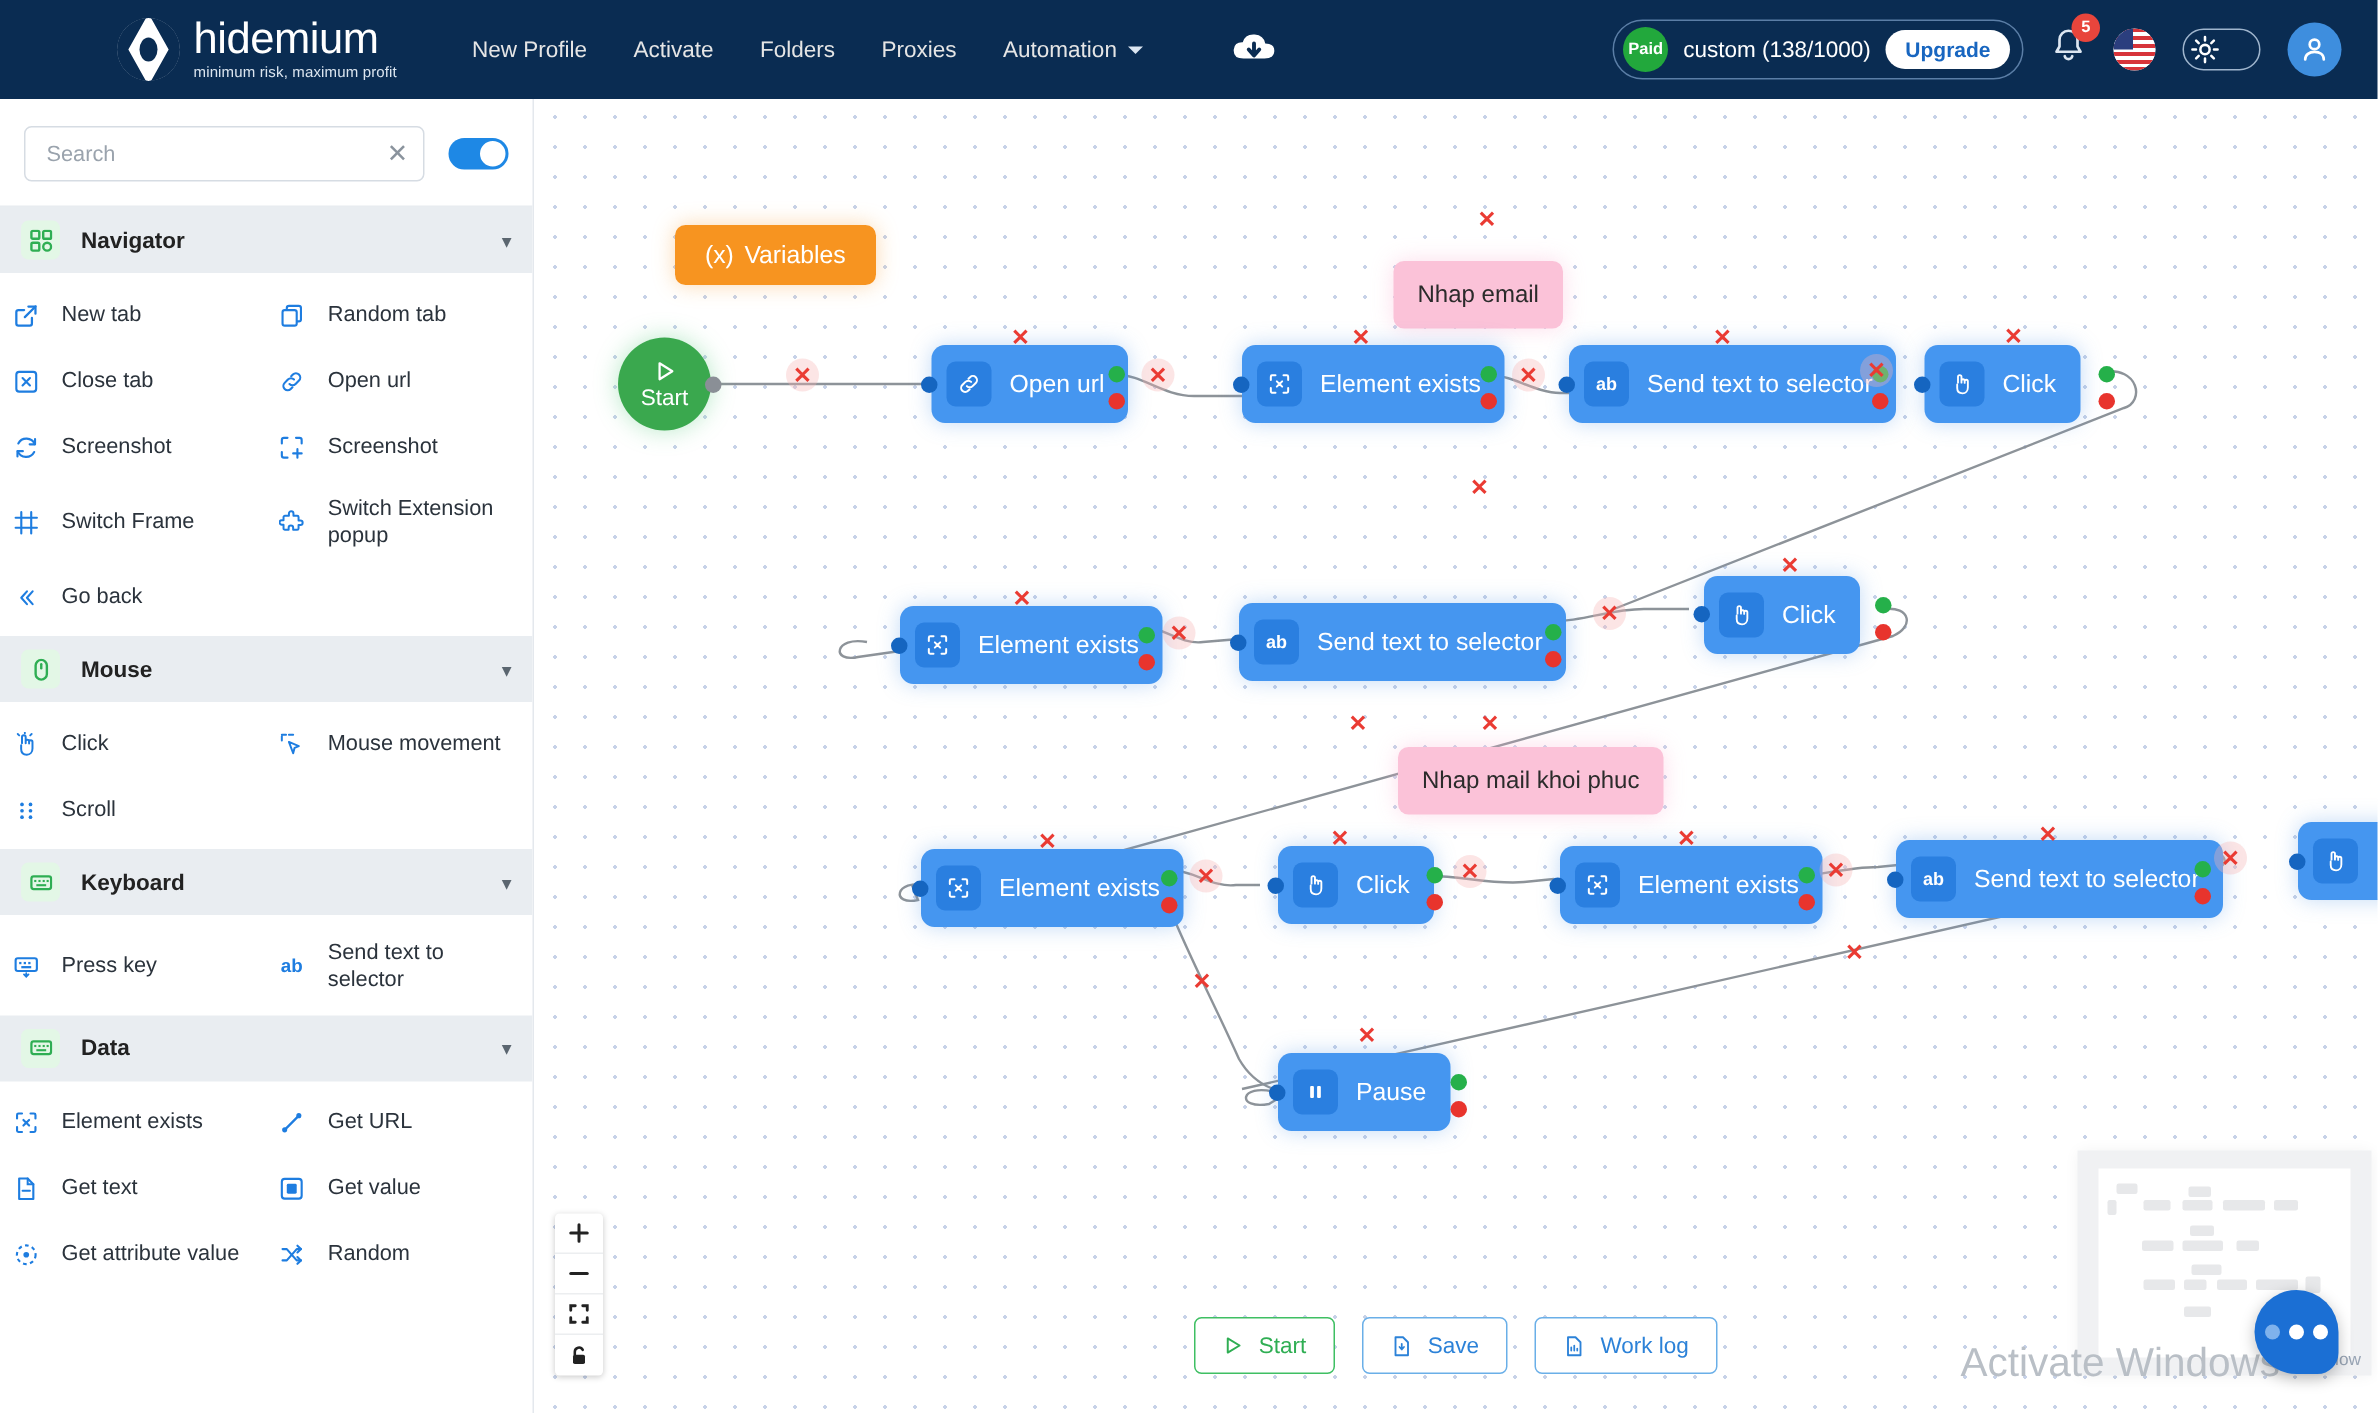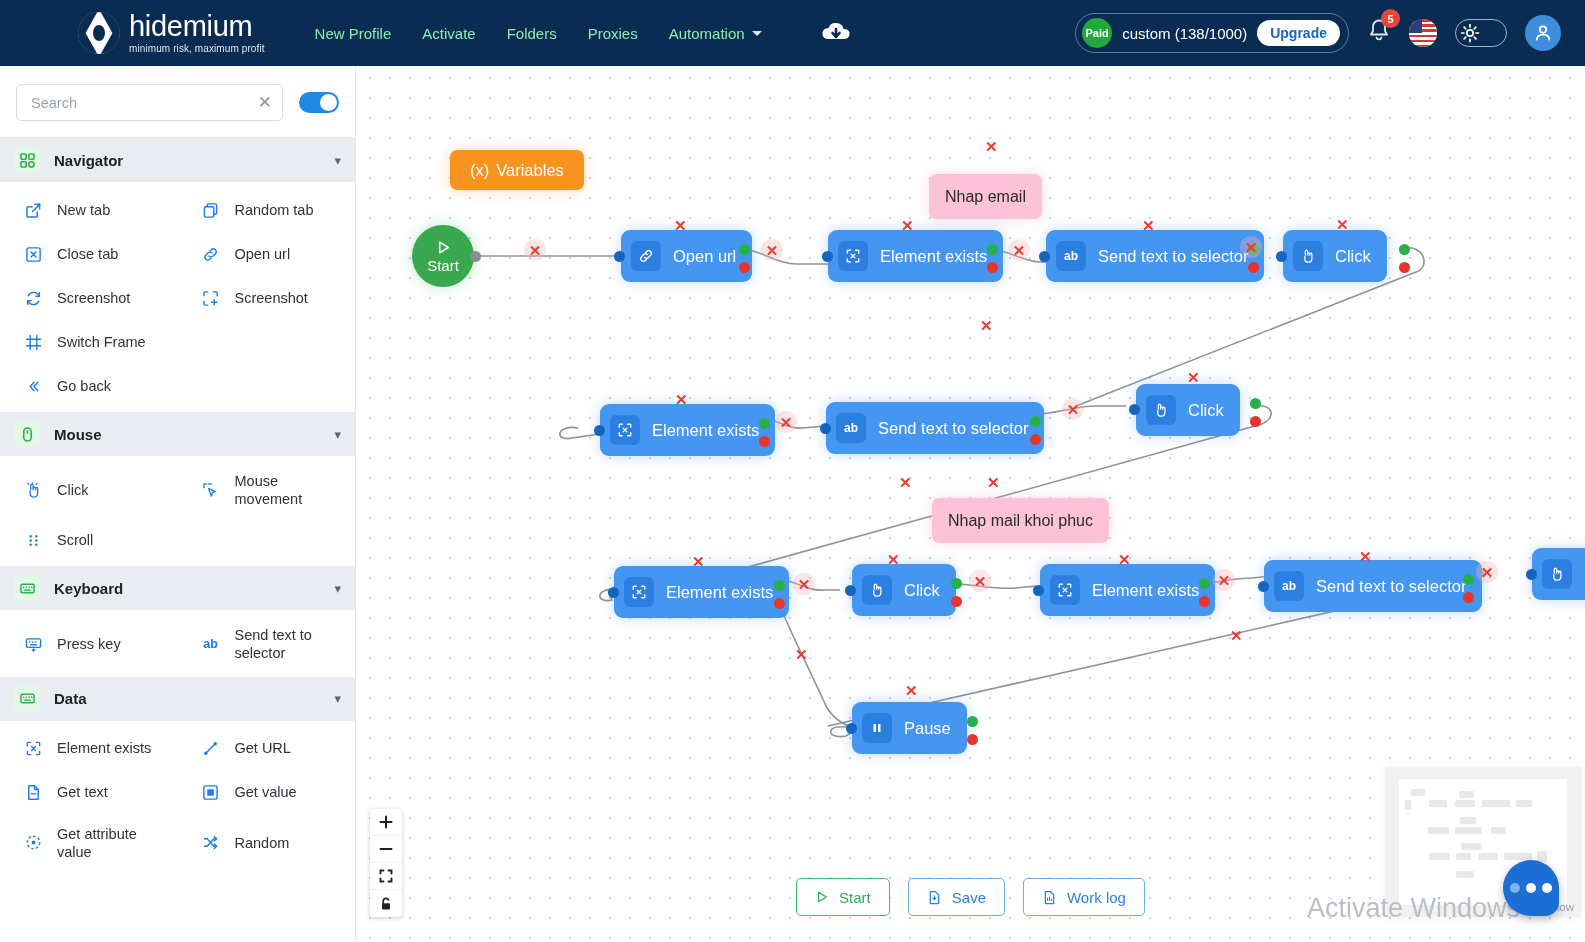--- a/index.html
+++ b/index.html
@@ -35,21 +35,21 @@
   .logo-eye {
     position:absolute; left:50%; top:50%; transform:translate(-50%,-50%);
     width:12px; height:16px; border-radius:50%; background:#0a2c52; z-index:3;
   }
   .logo-text { display:flex; flex-direction:column; line-height:1; }
   .logo-name { color:#fff; font-size:29px; font-weight:400; letter-spacing:-0.3px; }
   .logo-tag { color:#dbe5ef; font-size:10px; margin-top:3px; letter-spacing:0.1px; }
 
   .nav { display:flex; align-items:center; margin-left:50px; gap:31px; }
   .nav-item {
-    color:#86efac; font-size:15px; cursor:pointer;
+    color:#e5e5e5; font-size:15px; cursor:pointer;
     display:flex; align-items:center; gap:7px; white-space:nowrap;text-align:center;
   }
   .chev-dn {
     width:0;height:0;border-left:5px solid transparent;border-right:5px solid transparent;
     border-top:5px solid #dce6f1; display:inline-block;
   }
   .cloud-dl { margin-left:28px; cursor:pointer; display:flex; }
 
   .header-right {
     margin-left:auto; margin-right:24px;
@@ -129,21 +129,21 @@
   .sec-ico {
     width:26px;height:26px;border-radius:5px;background:#e3f7e6;
     display:flex;align-items:center;justify-content:center; flex-shrink:0;
   }
   .sec-title { font-size:15px; font-weight:bold; color:#222; flex:1; }
   .sec-chev { color:#5b6670; font-size:13px; }
 
   .grid2 { display:grid; grid-template-columns: 1fr 1fr; padding:6px 0 4px 0; }
   .act {
     display:flex; align-items:center; gap:13px;
-    padding:10px 10px 10px 22px; cursor:pointer; min-height:44px;
+    padding:10px 10px 10px 6px; cursor:pointer; min-height:44px;
   }
   .act .ai { width:22px; flex-shrink:0; display:flex; justify-content:center; }
   .act .al { font-size:14.5px; color:#2b333c; line-height:1.25; }
   .ab-ico { font-size:12.5px; color:#1e7de0; font-weight:bold; font-family:"Liberation Sans",sans-serif;}
 
   
   .canvas {
     position:absolute; top:66px; left:356px;
     width:1229px; height:876px; overflow:hidden;
     background-color:#fff;
@@ -401,20 +401,28 @@
       <span class="al">Switch Frame</span>
     </div>
     <div class="act" style="grid-row:3;grid-column:2;">
       <span class="ai">
         <svg width="17" height="17" viewBox="0 0 18 18">
             <path d="M2 6V3.5A1.5 1.5 0 0 1 3.5 2H6M12 2h2.5A1.5 1.5 0 0 1 16 3.5V6M2 12v2.5A1.5 1.5 0 0 0 3.5 16H6" stroke="#1e7de0" stroke-width="1.5" fill="none" stroke-linecap="round" stroke-dasharray="0"></path>
             <path d="M13 10v6M10 13h6" stroke="#1e7de0" stroke-width="1.5" stroke-linecap="round"></path>
           </svg>
       </span>
       <span class="al">Screenshot</span>
+    </div>
+    <div class="act" style="grid-row:4;grid-column:2;">
+      <span class="ai">
+        <svg width="17" height="17" viewBox="0 0 18 18">
+            <path d="M7 2.5a1.6 1.6 0 0 1 3.2 0V4h2.6a1 1 0 0 1 1 1v2.4h1.3a1.6 1.6 0 0 1 0 3.2h-1.3V13a1 1 0 0 1-1 1H10v-1.4a1.6 1.6 0 0 0-3.2 0V14H4.2a1 1 0 0 1-1-1v-2.6H2a1.6 1.6 0 0 1 0-3.2h1.2V5a1 1 0 0 1 1-1H7z" fill="none" stroke="#1e7de0" stroke-width="1.4" stroke-linejoin="round"></path>
+          </svg>
+      </span>
+      <span class="al">Switch Extension popup</span>
     </div>
     <div class="act" style="grid-row:5;grid-column:1;">
       <span class="ai">
         <svg width="17" height="17" viewBox="0 0 18 18">
             <path d="M9.5 4.5 5.5 9l4 4.5M13.5 4.5 9.5 9l4 4.5" stroke="#1e7de0" stroke-width="1.5" fill="none" stroke-linecap="round" stroke-linejoin="round"></path>
           </svg>
       </span>
       <span class="al">Go back</span>
     </div>
   </div>

